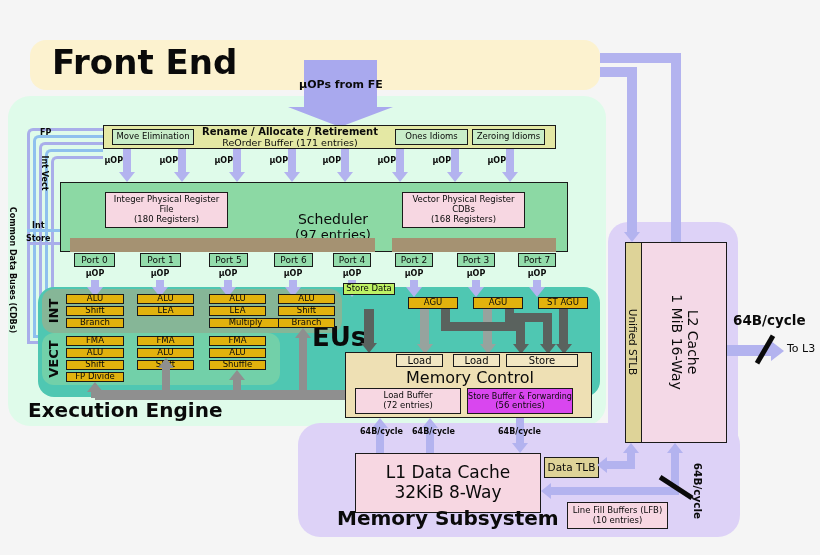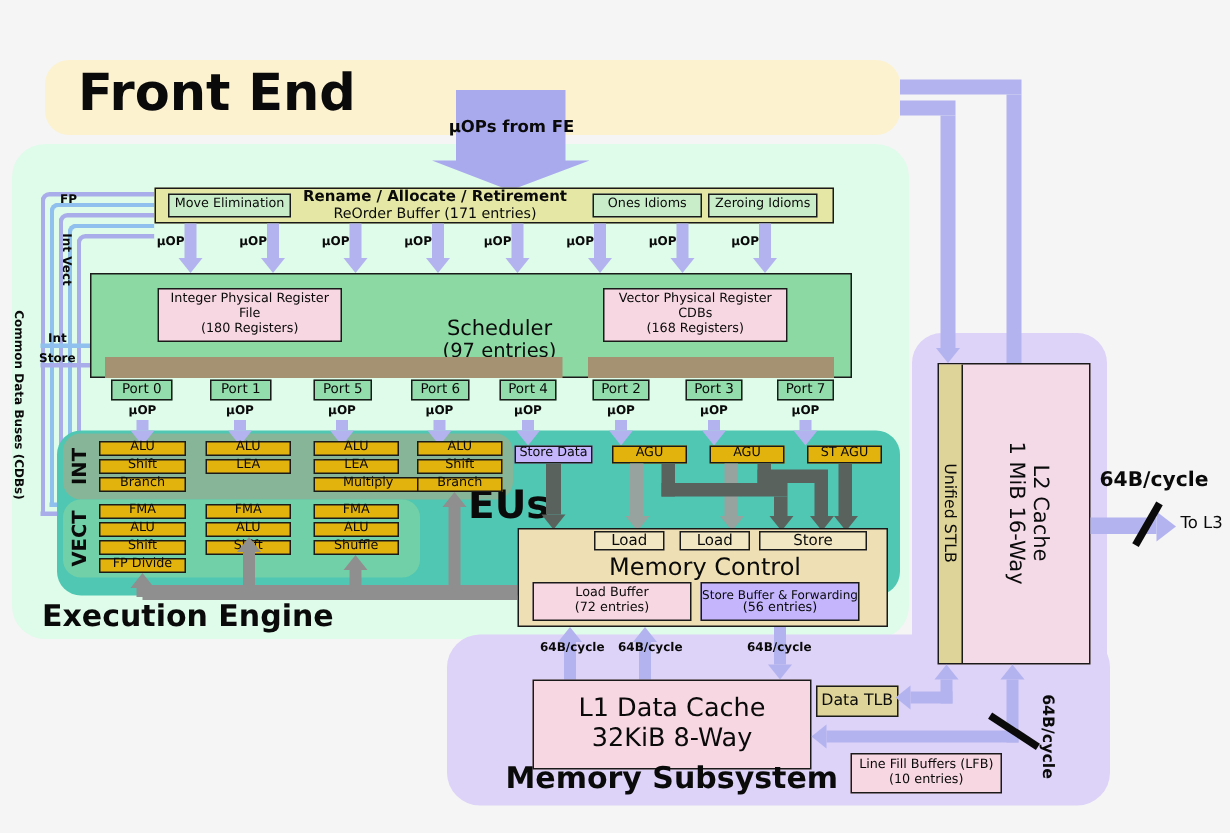--- a/index.html
+++ b/index.html
@@ -154,21 +154,21 @@
   <div class="abs box thin" style="left:66px;top:348px;width:58px;height:10px;background:#e2b20d;font-size:8.5px;">ALU</div>
   <div class="abs box thin" style="left:66px;top:360px;width:58px;height:10px;background:#e2b20d;font-size:8.5px;">Shift</div>
   <div class="abs box thin" style="left:66px;top:372px;width:58px;height:10px;background:#e2b20d;font-size:8.5px;">FP Divide</div>
   <div class="abs box thin" style="left:137px;top:336px;width:57px;height:10px;background:#e2b20d;font-size:8.5px;">FMA</div>
   <div class="abs box thin" style="left:137px;top:348px;width:57px;height:10px;background:#e2b20d;font-size:8.5px;">ALU</div>
   <div class="abs box thin" style="left:137px;top:360px;width:57px;height:10px;background:#e2b20d;font-size:8.5px;">Shift</div>
   <div class="abs box thin" style="left:209px;top:336px;width:57px;height:10px;background:#e2b20d;font-size:8.5px;">FMA</div>
   <div class="abs box thin" style="left:209px;top:348px;width:57px;height:10px;background:#e2b20d;font-size:8.5px;">ALU</div>
   <div class="abs box thin" style="left:209px;top:360px;width:57px;height:10px;background:#e2b20d;font-size:8.5px;">Shuffle</div>
 
-  <div class="abs box thin" style="left:343px;top:297px;width:52px;height:12px;background:#c4b5fd;font-size:8.5px;">Store Data</div>
+  <div class="abs box thin" style="left:343px;top:283px;width:52px;height:12px;background:#bef264;font-size:8.5px;">Store Data</div>
   <div class="abs box thin" style="left:408px;top:297px;width:50px;height:12px;background:#e2b20d;font-size:8.5px;">AGU</div>
   <div class="abs box thin" style="left:473px;top:297px;width:50px;height:12px;background:#e2b20d;font-size:8.5px;">AGU</div>
   <div class="abs box thin" style="left:538px;top:297px;width:50px;height:12px;background:#e2b20d;font-size:8.5px;">ST AGU</div>
 
   <div class="seg" style="--c:#8f8f8f;left:95px;top:390px;width:250px;height:10px;"></div>
   <div class="arr vup" style="--c:#8f8f8f;left:91px;top:392px;width:8px;height:6px;"></div>
   <div class="arr vup" style="--c:#8f8f8f;left:162px;top:368px;width:8px;height:26px;"></div>
   <div class="arr vup" style="--c:#8f8f8f;left:233px;top:380px;width:8px;height:14px;"></div>
   <div class="arr vup" style="--c:#8f8f8f;left:299px;top:338px;width:8px;height:56px;"></div>
 
@@ -185,21 +185,21 @@
 
   <div class="abs box" style="left:345px;top:352px;width:247px;height:66px;background:#eee0b4;"></div>
   <div class="abs box thin" style="left:396px;top:354px;width:47px;height:13px;background:#f2e7c3;font-size:10px;">Load</div>
   <div class="abs box thin" style="left:453px;top:354px;width:47px;height:13px;background:#f2e7c3;font-size:10px;">Load</div>
   <div class="abs box thin" style="left:506px;top:354px;width:72px;height:13px;background:#f2e7c3;font-size:10px;">Store</div>
   <div class="abs ctr" style="left:370px;top:368px;width:200px;height:18px;font-size:16px;">Memory Control</div>
   <div class="abs box thin" style="left:355px;top:388px;width:106px;height:26px;background:#f7d7e2;">
     <span style="font-size:8.5px;">Load Buffer</span>
     <span style="font-size:8.5px;">(72 entries)</span>
   </div>
-  <div class="abs box thin" style="left:467px;top:388px;width:106px;height:26px;background:#c4b5fd;">
+  <div class="abs box thin" style="left:467px;top:388px;width:106px;height:26px;background:#d946ef;">
     <span style="font-size:8px;">Store Buffer &amp; Forwarding</span>
     <span style="font-size:8.5px;">(56 entries)</span>
   </div>
 
   <div class="arr vup" style="--c:#b3b3ef;left:376px;top:428px;width:8px;height:26px;"></div>
   <div class="arr vup" style="--c:#b3b3ef;left:426px;top:428px;width:8px;height:26px;"></div>
   <div class="arr vdown" style="--c:#b3b3ef;left:516px;top:418px;width:8px;height:25px;"></div>
   <div class="abs b" style="left:360px;top:427px;font-size:8px;">64B/cycle</div>
   <div class="abs b" style="left:412px;top:427px;font-size:8px;">64B/cycle</div>
   <div class="abs b" style="left:498px;top:427px;font-size:8px;">64B/cycle</div>

